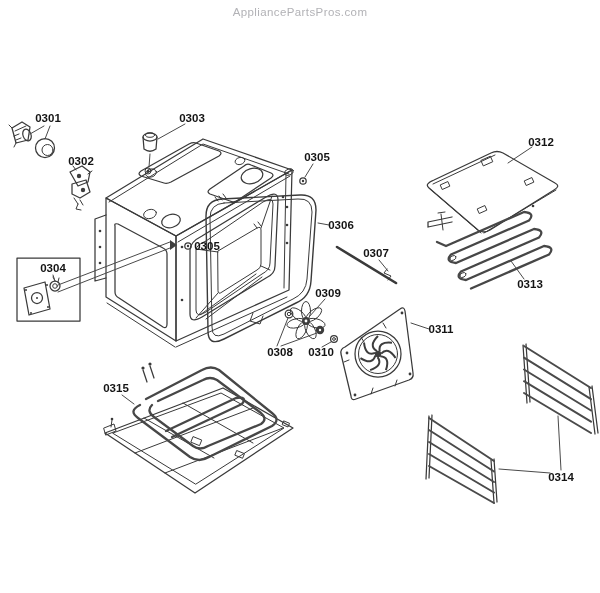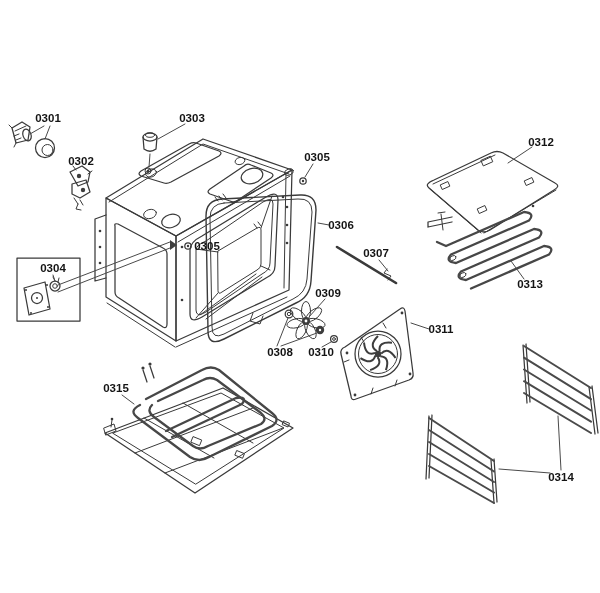--- a/index.html
+++ b/index.html
@@ -23,20 +23,21 @@
   .dot{fill:var(--line);stroke:none;}
   .darkfill{fill:#3d3d3d;stroke:none;}
   .leader{fill:none;stroke:#4a4a4a;stroke-width:1;stroke-linecap:round;}
   .part-label{fill:var(--label);font-family:"Liberation Sans", sans-serif;
               font-size:11.5px;font-weight:bold;text-anchor:middle;}
 </style>
 </head>
 <body>
 
 <div class="stage">
+  <div class="watermark">AppliancePartsPros.com</div>
 
   <svg width="600" height="593" viewBox="0 0 600 593">
 
     <g>
       <path class="ln" d="M12,128 L22,122 L30,127 L28,140 L16,143 Z"></path>
       <path class="ln2" d="M15,131 L26,126 M14,136 l5,-2 M16,140 l5,-2 M12,128 l-3,-3 M16,143 l-2,4"></path>
       <ellipse class="ln" cx="27" cy="135" rx="4" ry="6" transform="rotate(-20 27 135)"></ellipse>
       <circle class="ln" cx="45" cy="148" r="9.5"></circle>
       <circle class="ln2" cx="47.5" cy="150" r="5.5"></circle>
       <path class="leader" d="M44,126 L30,134 M50,126 L45,139"></path>

